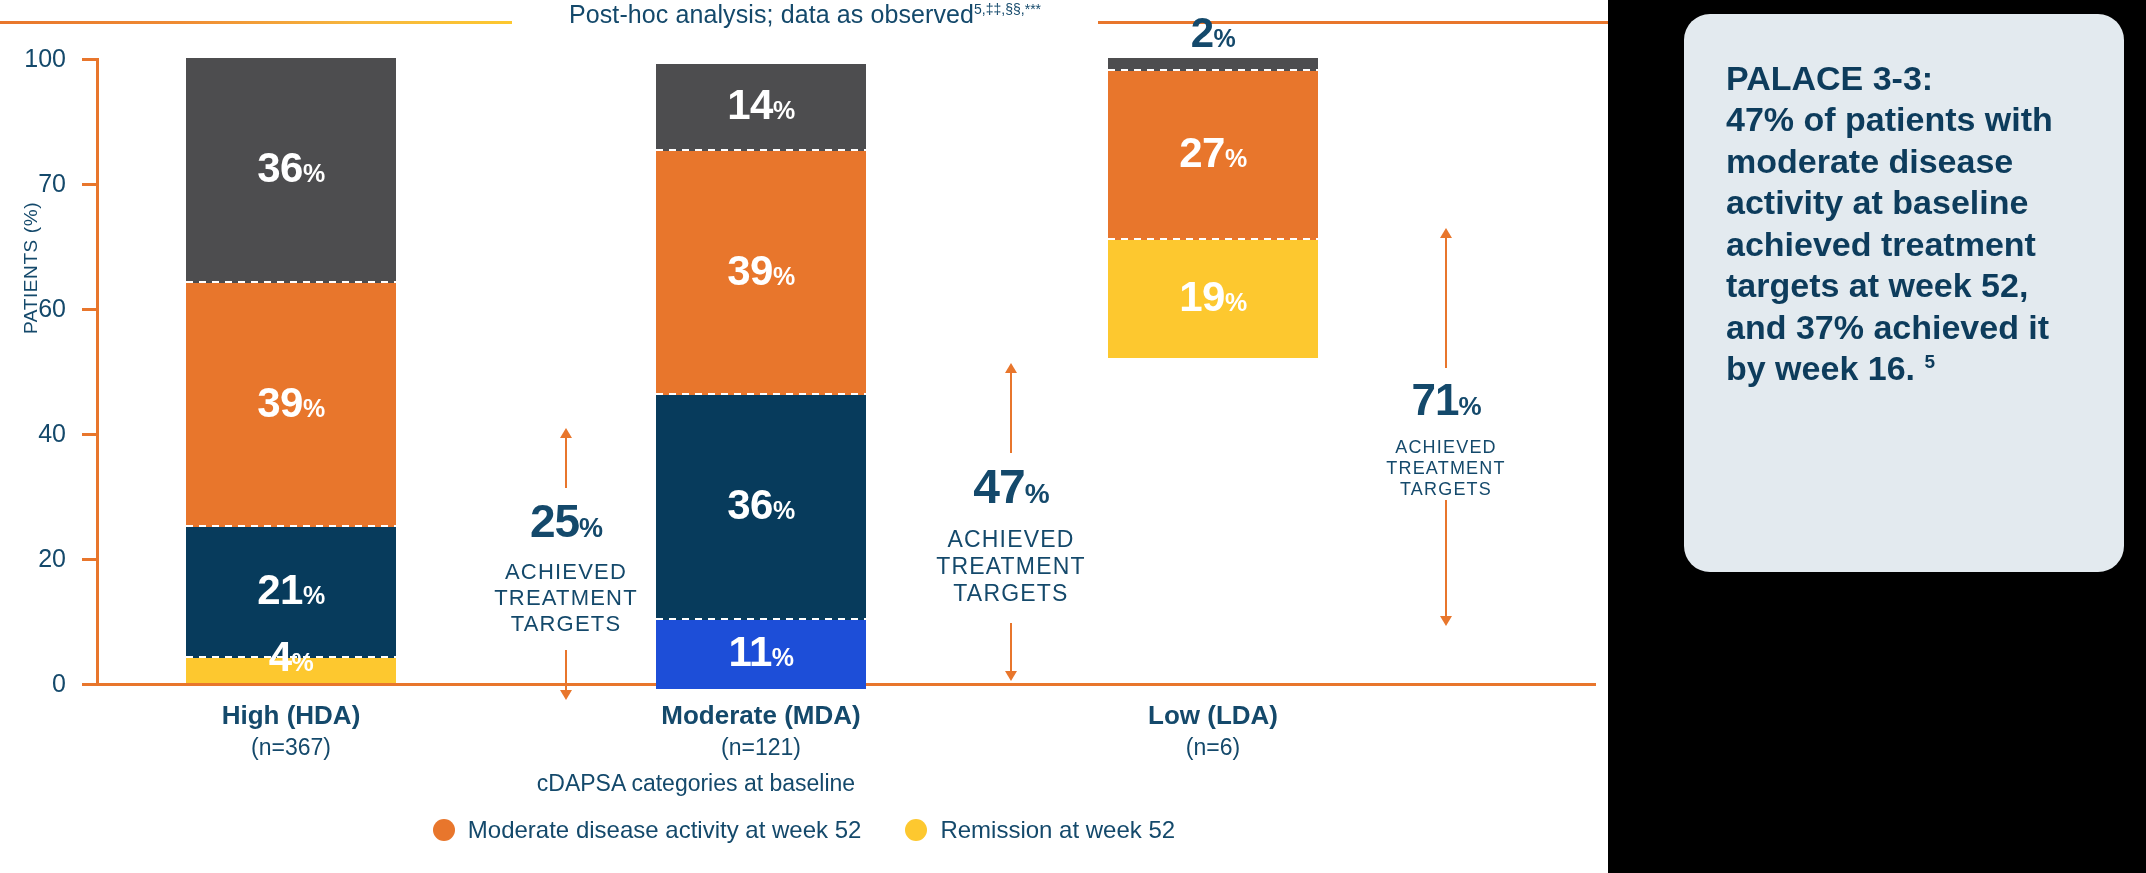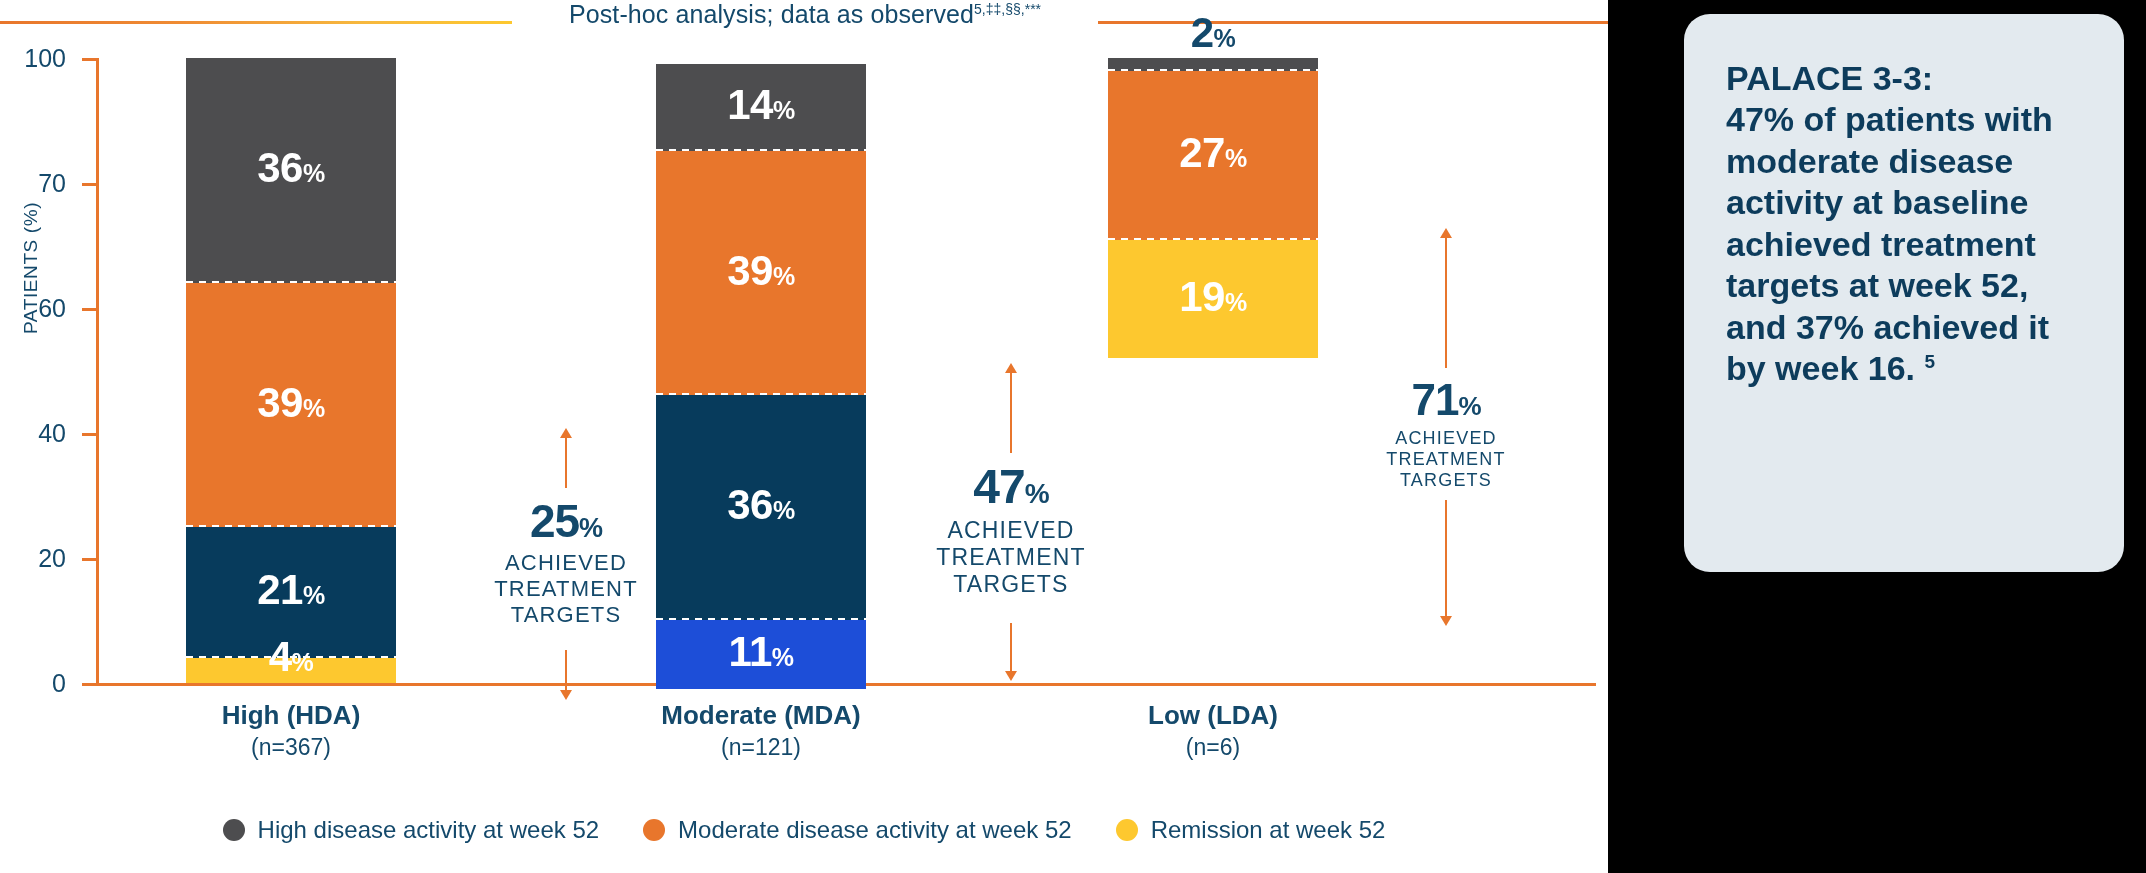--- a/index.html
+++ b/index.html
@@ -50,21 +50,21 @@
   .xcat .cat-name{font-size:26px;font-weight:bold;line-height:34px;}
   .xcat .cat-n{font-size:23px;line-height:30px;}
 
   #x-axis-title{position:absolute;left:300px;top:712px;width:600px;text-align:center;
       color:#14496b;font-size:23px;}
 
   
   .annot{position:absolute;text-align:center;color:#14496b;}
   .annot .big{font-weight:bold;letter-spacing:-1px;line-height:1;}
   .annot .big .pc{font-weight:bold;}
-  .annot .sub{letter-spacing:1.2px;line-height:1.18;margin-top:6px;}
+  .annot .sub{letter-spacing:1.2px;line-height:1.18;margin-top:15px;}
   .arrow{position:absolute;width:2px;background:#e8762c;left:50%;margin-left:-1px;}
   .arrowhead{position:absolute;left:50%;width:0;height:0;margin-left:-6px;
       border-left:6px solid transparent;border-right:6px solid transparent;}
   .arrowhead.up{border-bottom:10px solid #e8762c;}
   .arrowhead.down{border-top:10px solid #e8762c;}
 
   
   #legend{position:absolute;left:0;top:816px;width:1608px;display:flex;
       justify-content:center;align-items:center;gap:44px;}
   .leg-item{display:flex;align-items:center;gap:13px;}
@@ -200,27 +200,24 @@
       </div>
       <div class="xcat" style="left:505px">
         <div class="cat-name">Moderate (MDA)</div>
         <div class="cat-n">(n=121)</div>
       </div>
       <div class="xcat" style="left:957px">
         <div class="cat-name">Low (LDA)</div>
         <div class="cat-n">(n=6)</div>
       </div>
 
+      <div id="x-axis-title">cDAPSA categories at baseline</div>
     </div>
 
     <div id="legend">
-      <div class="leg-item">
-        <span class="leg-dot" style="background:#4d4d4f"></span>
-        <span class="leg-text">High disease activity at week 52</span>
-      </div>
       <div class="leg-item">
         <span class="leg-dot" style="background:#e8762c"></span>
         <span class="leg-text">Moderate disease activity at week 52</span>
       </div>
       <div class="leg-item">
         <span class="leg-dot" style="background:#fdc82f"></span>
         <span class="leg-text">Remission at week 52</span>
       </div>
     </div>
 

